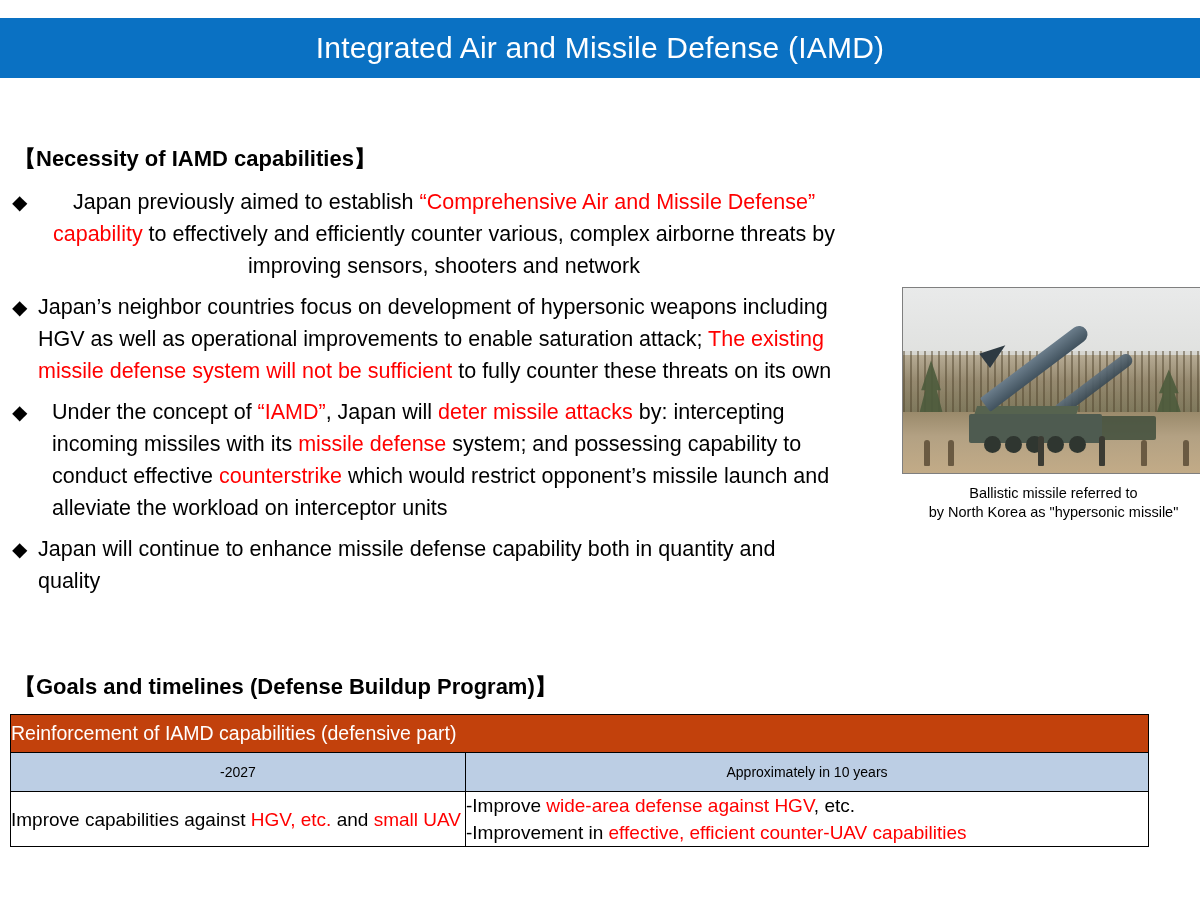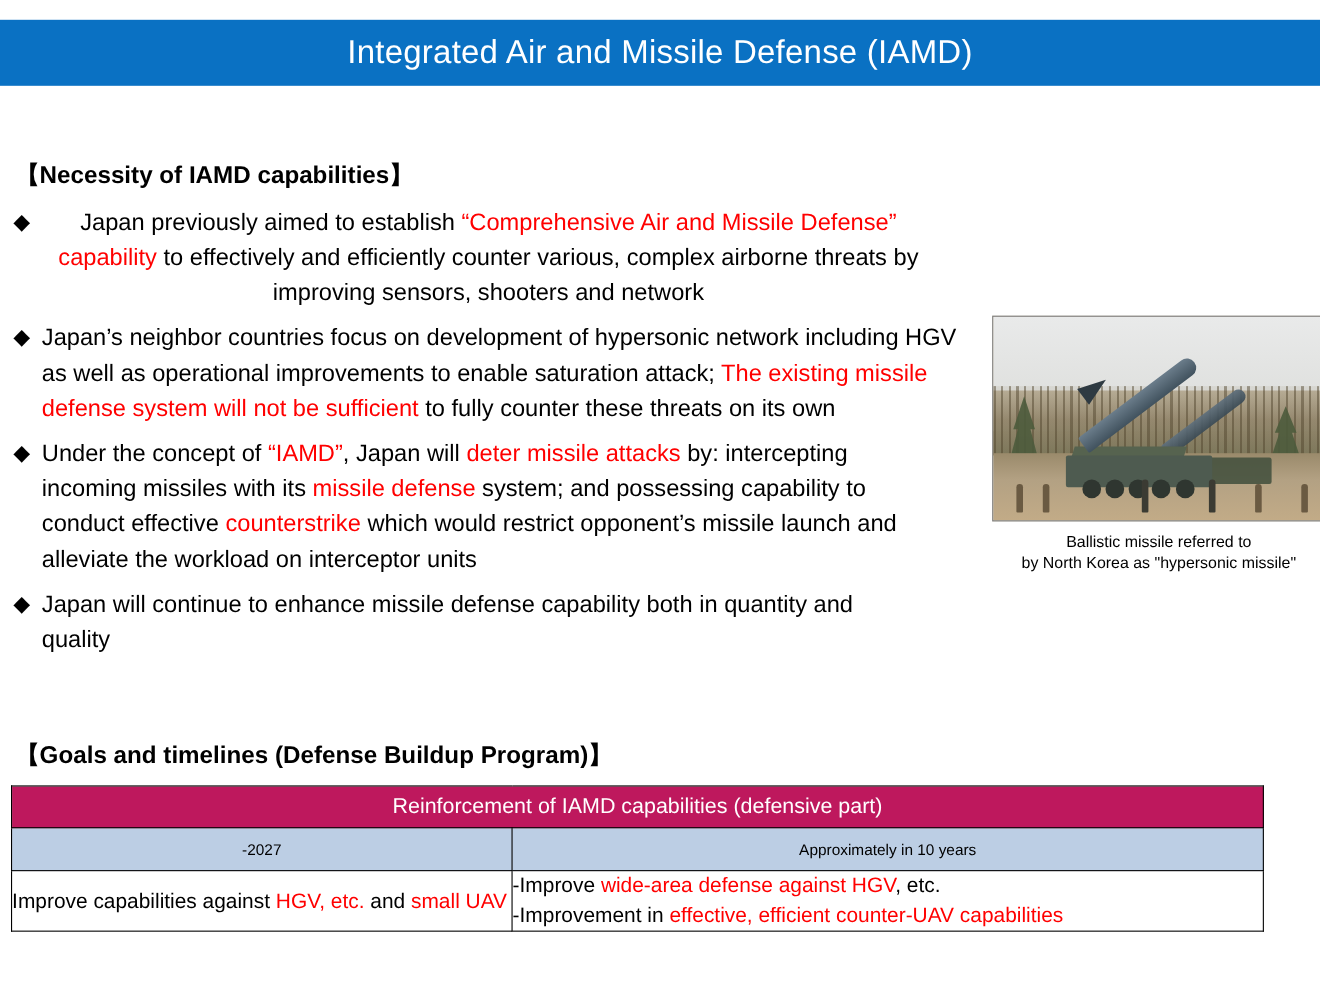--- a/index.html
+++ b/index.html
@@ -87,21 +87,21 @@
     flex: 1 1 auto;
     font-size: 21.5px;
     line-height: 32px;
     color: #000000;
   }
   .bullet-body .rd { color: #FF0000; }
 
   
   #bullet-0 .bullet-body { max-width: 812px; text-align: center; }
   #bullet-1 .bullet-body { max-width: 842px; }
-  #bullet-2 .bullet-body { max-width: 808px; }
+  #bullet-2 .bullet-body { max-width: 808px; margin-left: 14px; }
   #bullet-3 .bullet-body { max-width: 800px; }
 
   
   .photo-block {
     position: absolute;
     left: 882px;
     top: 193px;
     width: 303px;
     padding-left: 20px;
   }
@@ -222,23 +222,23 @@
     width: 1138px;
     border-collapse: collapse;
     table-layout: fixed;
   }
   .goals-table td {
     border: 1.5px solid #000000;
     padding: 0;
     vertical-align: middle;
   }
   .gt-header {
-    background: #be185d;
+    background: #c2410c;
     color: #ffffff;
-    text-align: center;
+    text-align: left;
     font-size: 19.5px;
     height: 37px;
     line-height: 37px;
   }
   .gt-subhead {
     background: #BCCEE4;
     color: #000000;
     text-align: center;
     font-size: 14px;
     height: 38px;
@@ -267,21 +267,21 @@
 
   <div class="section-heading" id="heading-necessity">【Necessity of IAMD capabilities】</div>
 
   <div class="bullet-list" id="bullet-list">
       <div class="bullet" id="bullet-0">
         <div class="bullet-marker">◆</div>
         <div class="bullet-body"><span>Japan previously aimed to establish </span><span class="rd">“Comprehensive Air and Missile Defense” capability</span><span> to effectively and efficiently counter various, complex airborne threats by improving sensors, shooters and network</span></div>
       </div>
       <div class="bullet" id="bullet-1">
         <div class="bullet-marker">◆</div>
-        <div class="bullet-body"><span>Japan’s neighbor countries focus on development of hypersonic network including HGV as well as operational improvements to enable saturation attack; </span><span class="rd">The existing missile defense system will not be sufficient</span><span> to fully counter these threats on its own</span></div>
+        <div class="bullet-body"><span>Japan’s neighbor countries focus on development of hypersonic weapons including HGV as well as operational improvements to enable saturation attack; </span><span class="rd">The existing missile defense system will not be sufficient</span><span> to fully counter these threats on its own</span></div>
       </div>
       <div class="bullet" id="bullet-2">
         <div class="bullet-marker">◆</div>
         <div class="bullet-body"><span>Under the concept of </span><span class="rd">“IAMD”</span><span>, Japan will </span><span class="rd">deter missile attacks</span><span> by: intercepting incoming missiles with its </span><span class="rd">missile defense</span><span> system; and possessing capability to conduct effective </span><span class="rd">counterstrike</span><span> which would restrict opponent’s missile launch and alleviate the workload on interceptor units</span></div>
       </div>
       <div class="bullet" id="bullet-3">
         <div class="bullet-marker">◆</div>
         <div class="bullet-body"><span>Japan will continue to enhance missile defense capability both in quantity and quality</span></div>
       </div>
     </div>

